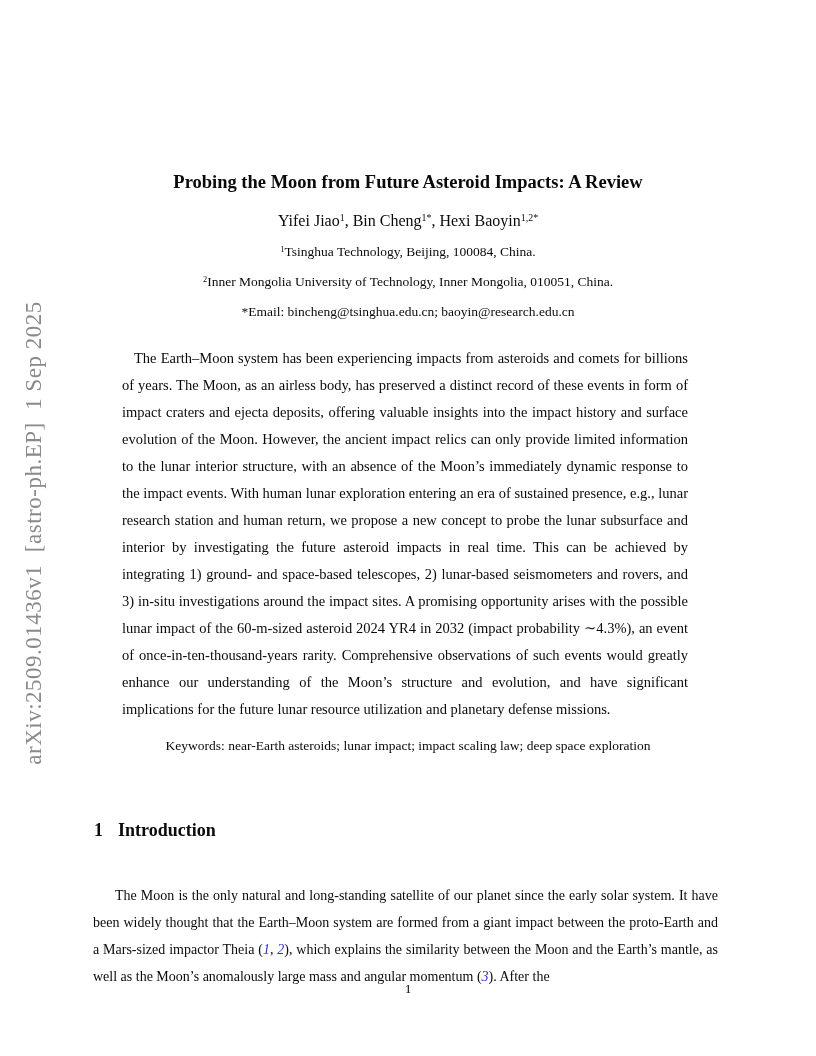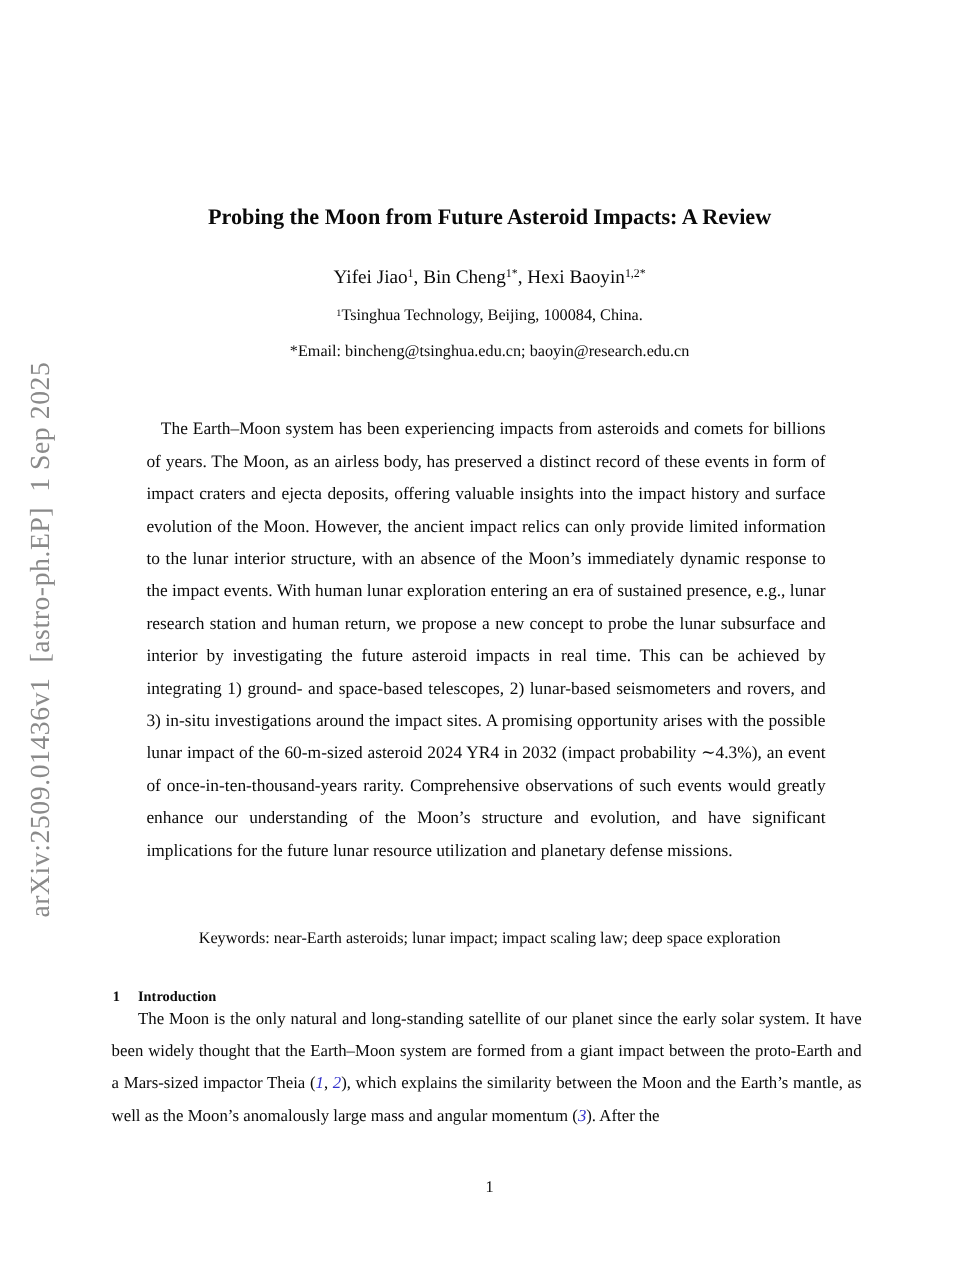--- a/index.html
+++ b/index.html
@@ -33,21 +33,21 @@
     left: 0;
     right: 0;
     text-align: center;
   }
   .title {
     font-size: 18.5px;
     font-weight: bold;
     line-height: 24px;
   }
   .authors {
-    margin-top: 27px;
+    margin-top: 16px;
     font-size: 16px;
     line-height: 21px;
   }
   .affil-line {
     margin-top: 10px;
     font-size: 13.5px;
     line-height: 18px;
   }
   .email-line {
     margin-top: 10px;
@@ -70,41 +70,41 @@
     font-weight: normal;
     line-height: 27px;
     text-align: justify;
     text-indent: 12px;
   }
 
   .keywords {
     position: absolute;
     left: 0;
     right: 0;
-    top: 768px;
+    top: 732px;
     text-align: center;
     font-size: 13.5px;
     line-height: 27px;
   }
 
   .section-heading {
     position: absolute;
     left: 94px;
     top: 820px;
-    font-size: 12px;
+    font-size: 18px;
     font-weight: bold;
     line-height: 21px;
   }
   .section-heading .sec-num { margin-right: 15px; }
 
   .body-par {
     position: absolute;
     left: 93px;
     width: 625px;
-    top: 836px;
+    top: 882px;
     font-size: 14px;
     line-height: 27px;
     text-align: justify;
     text-indent: 22px;
   }
   .cite {
     font-style: italic;
     color: var(--cite-color, #3333cc);
     cursor: pointer;
   }
@@ -124,20 +124,21 @@
 
 <div class="page">
 
   <div class="watermark">arXiv:2509.01436v1  [astro-ph.EP]  1 Sep 2025</div>
 
   <div class="header">
     <div class="title">Probing the Moon from Future Asteroid Impacts: A Review</div>
     <div class="authors"><span>Yifei Jiao</span><sup class="marker">1</sup>, <span>Bin Cheng</span><sup class="marker">1*</sup>, <span>Hexi Baoyin</span><sup class="marker">1,2*</sup></div>
     <div>
         <div class="affil-line"><sup class="marker">1</sup><span>Tsinghua Technology, Beijing, 100084, China.</span></div>
+        <div class="affil-line"><sup class="marker">2</sup><span>Inner Mongolia University of Technology, Inner Mongolia, 010051, China.</span></div>
       </div>
     <div class="email-line">*Email: bincheng@tsinghua.edu.cn; baoyin@research.edu.cn</div>
   </div>
 
   <p class="abstract">The Earth–Moon system has been experiencing impacts from asteroids and comets for billions of years. The Moon, as an airless body, has preserved a distinct record of these events in form of impact craters and ejecta deposits, offering valuable insights into the impact history and surface evolution of the Moon. However, the ancient impact relics can only provide limited information to the lunar interior structure, with an absence of the Moon’s immediately dynamic response to the impact events. With human lunar exploration entering an era of sustained presence, e.g., lunar research station and human return, we propose a new concept to probe the lunar subsurface and interior by investigating the future asteroid impacts in real time. This can be achieved by integrating 1) ground- and space-based telescopes, 2) lunar-based seismometers and rovers, and 3) in-situ investigations around the impact sites. A promising opportunity arises with the possible lunar impact of the 60-m-sized asteroid 2024 YR4 in 2032 (impact probability ∼4.3%), an event of once-in-ten-thousand-years rarity. Comprehensive observations of such events would greatly enhance our understanding of the Moon’s structure and evolution, and have significant implications for the future lunar resource utilization and planetary defense missions.</p>
 
   <div class="keywords">Keywords: near-Earth asteroids; lunar impact; impact scaling law; deep space exploration</div>
 
   <div class="section-heading">
     <span class="sec-num">1</span><span>Introduction</span>

